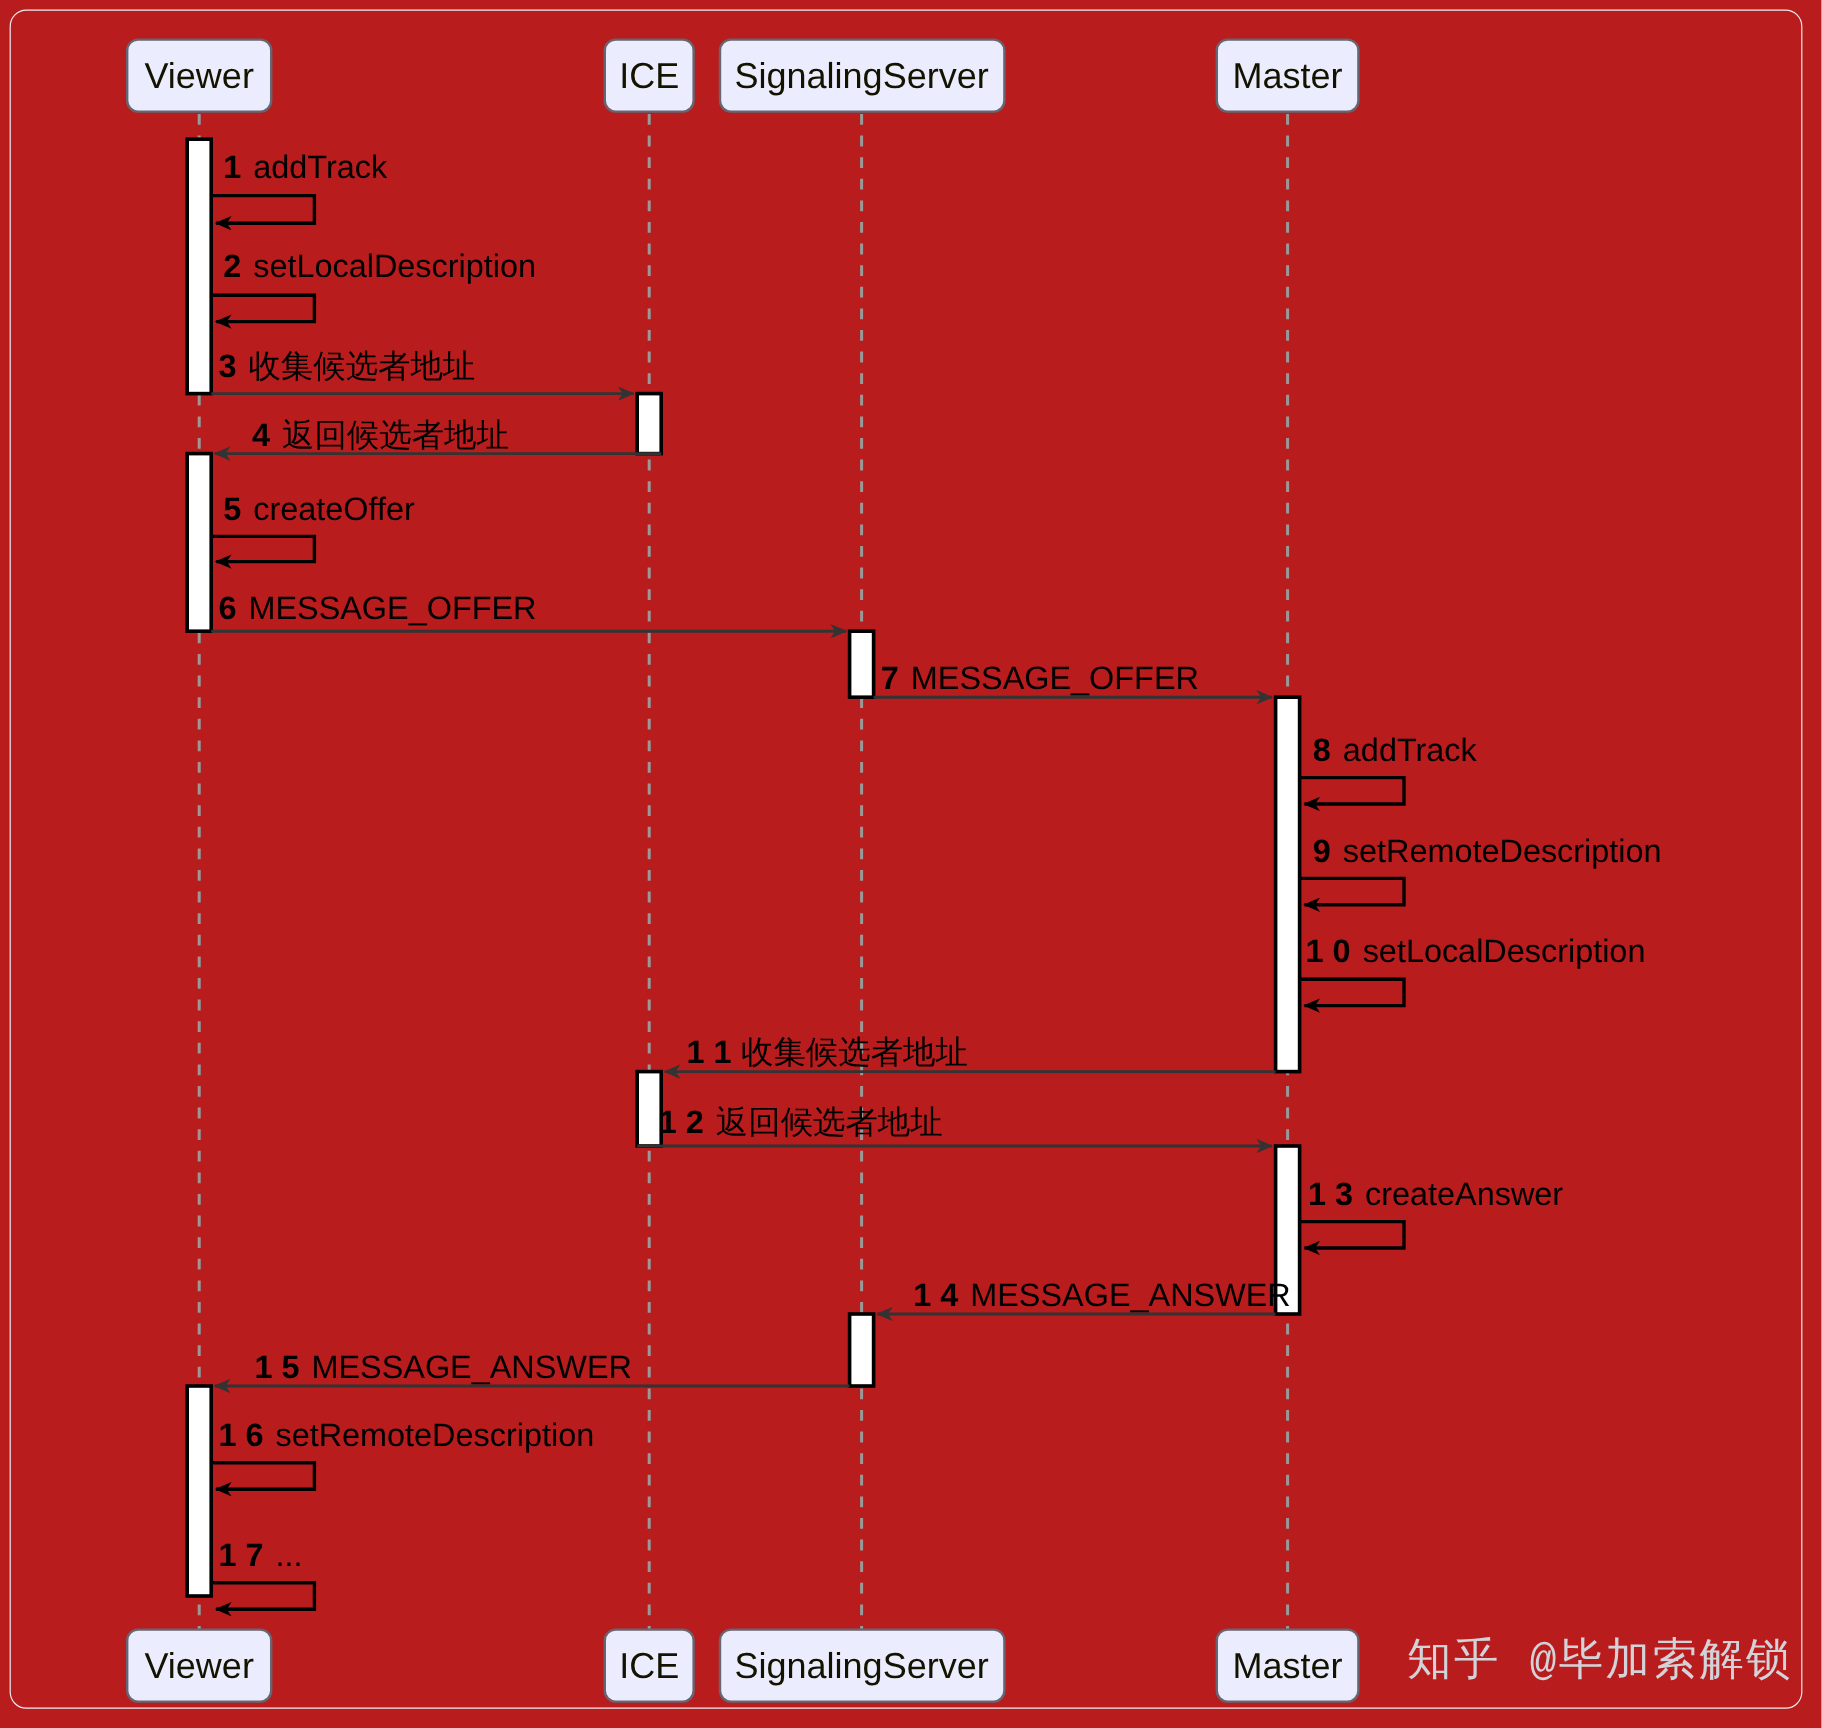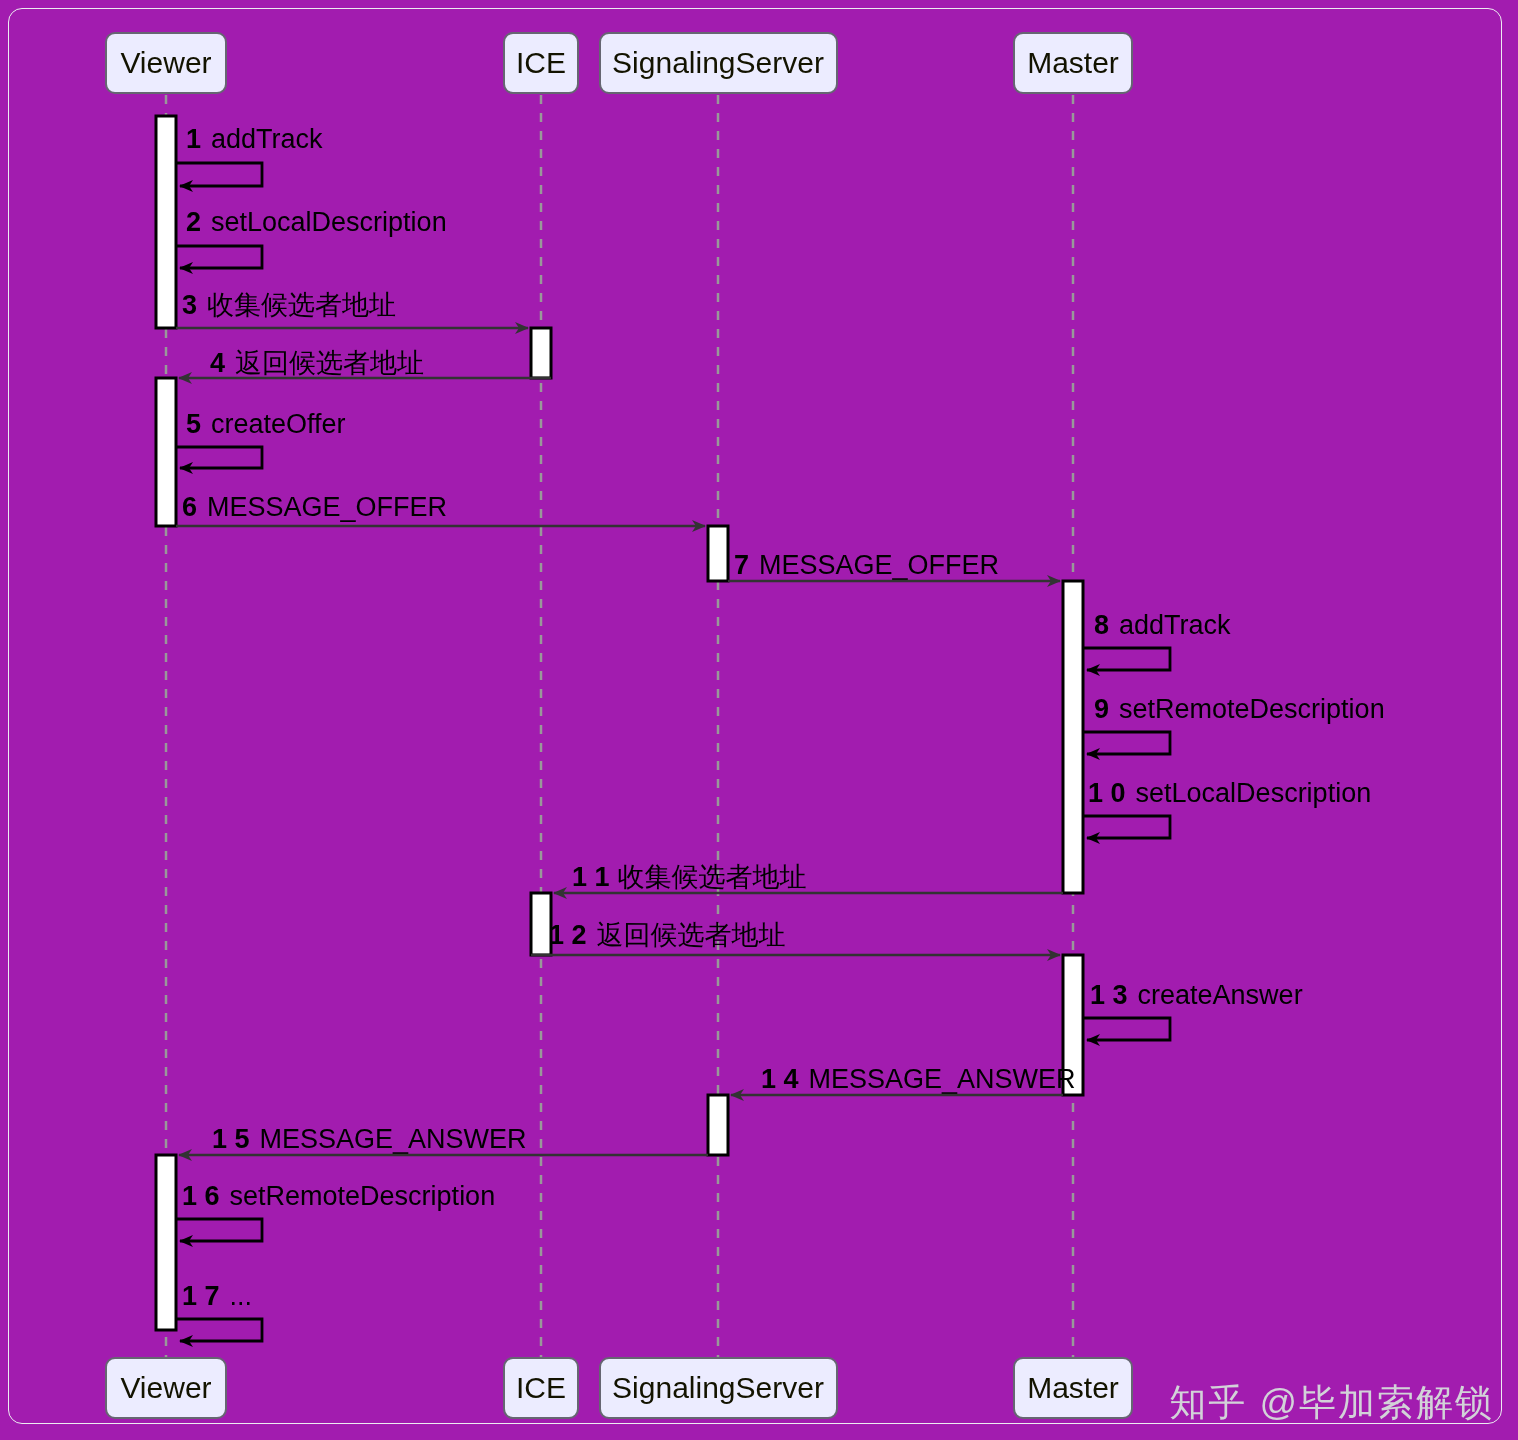--- a/index.html
+++ b/index.html
@@ -7,21 +7,21 @@
     padding: 0;
     background: #ffffff;
   }
   body {
     font-family: "Liberation Sans", "DejaVu Sans", sans-serif;
   }
   #stage {
     position: relative;
     width: 1518px;
     height: 1440px;
-    background: #a21caf;
+    background: #b91c1c;
     overflow: hidden;
   }
   #frame {
     position: absolute;
     left: 8px;
     top: 8px;
     width: 1494px;
     height: 1416px;
     border: 1px solid #ececf1;
     border-radius: 14px;
@@ -71,22 +71,22 @@
     font-size: 27px;
     fill: #000000;
     dominant-baseline: alphabetic;
   }
   .msg-num {
     font-weight: bold;
   }
   .watermark {
     position: absolute;
     right: 24px;
-    bottom: 12px;
-    font-family: Liberation Sans, sans-serif;
+    bottom: 32px;
+    font-family: Liberation Mono, monospace;
     font-size: 37px;
     color: #d2d2d8;
     letter-spacing: 2px;
     white-space: nowrap;
     user-select: none;
   }
 </style>
 </head>
 <body>
 

